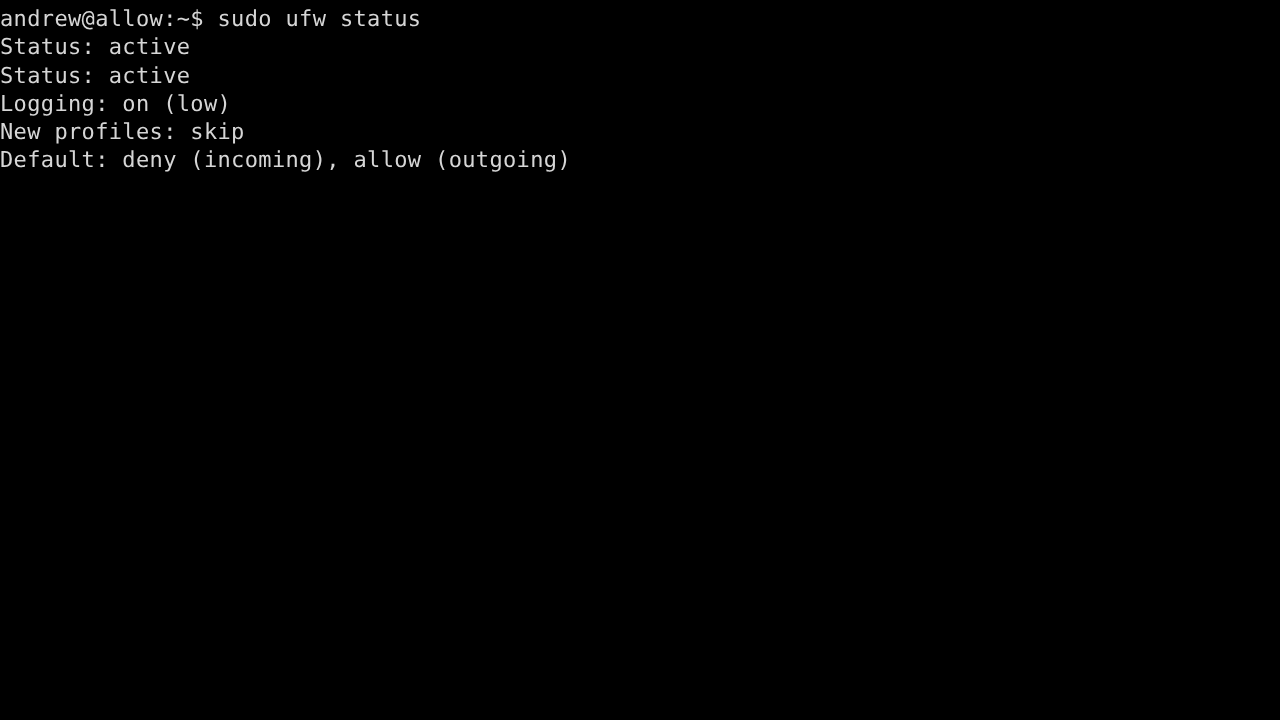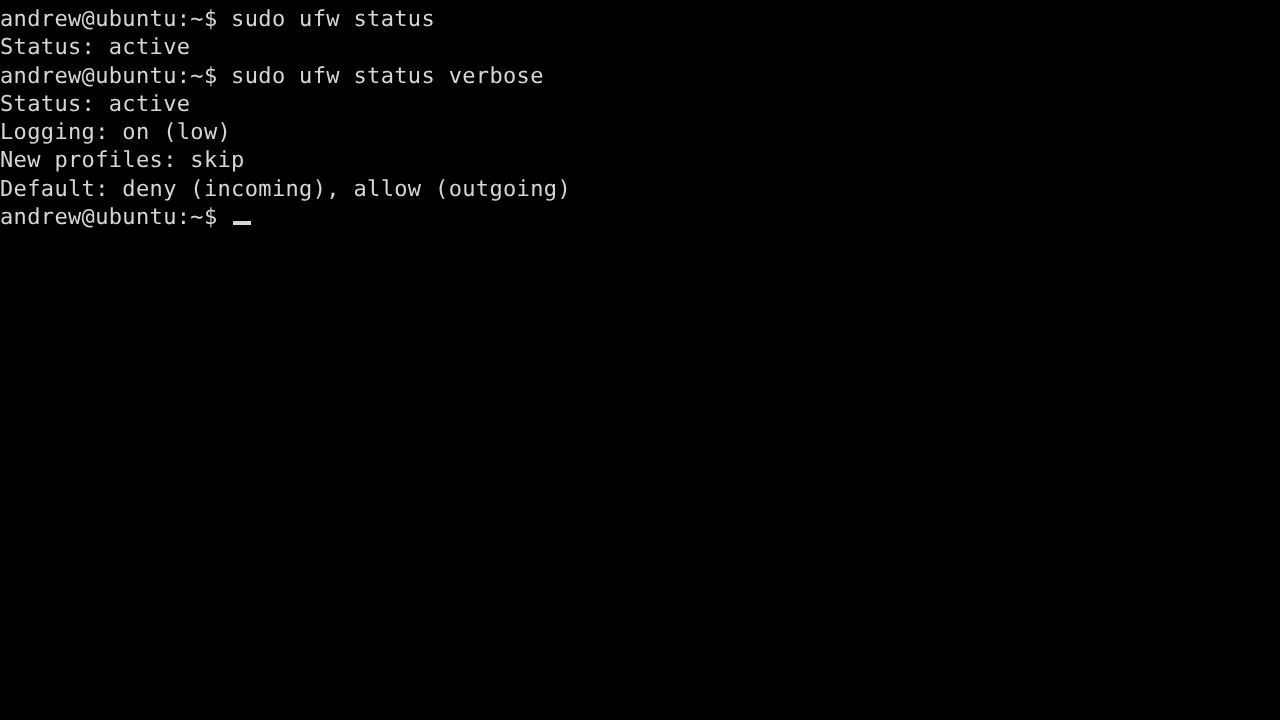--- a/index.html
+++ b/index.html
@@ -49,29 +49,27 @@
     position: relative;
     top: 1px;
     margin-left: 2px;
   }
 </style>
 </head>
 <body>
 
 <div id="terminal">
 
-  <div class="term-line">andrew@ubuntu:~$ sudo ufw status</div>
+  <div class="term-line">andrew@allow:~$ sudo ufw status</div>
 
   <div class="term-line">Status: active</div>
 
-  <div class="term-line">andrew@ubuntu:~$ sudo ufw status verbose</div>
 
   <div class="term-line">Status: active</div>
 
   <div class="term-line">Logging: on (low)</div>
 
   <div class="term-line">New profiles: skip</div>
 
   <div class="term-line">Default: deny (incoming), allow (outgoing)</div>
 
-  <div class="term-line-cursor"><span>andrew@ubuntu:~$ </span><span class="cursor-block"></span></div>
 
 </div>
 
 </body></html>

